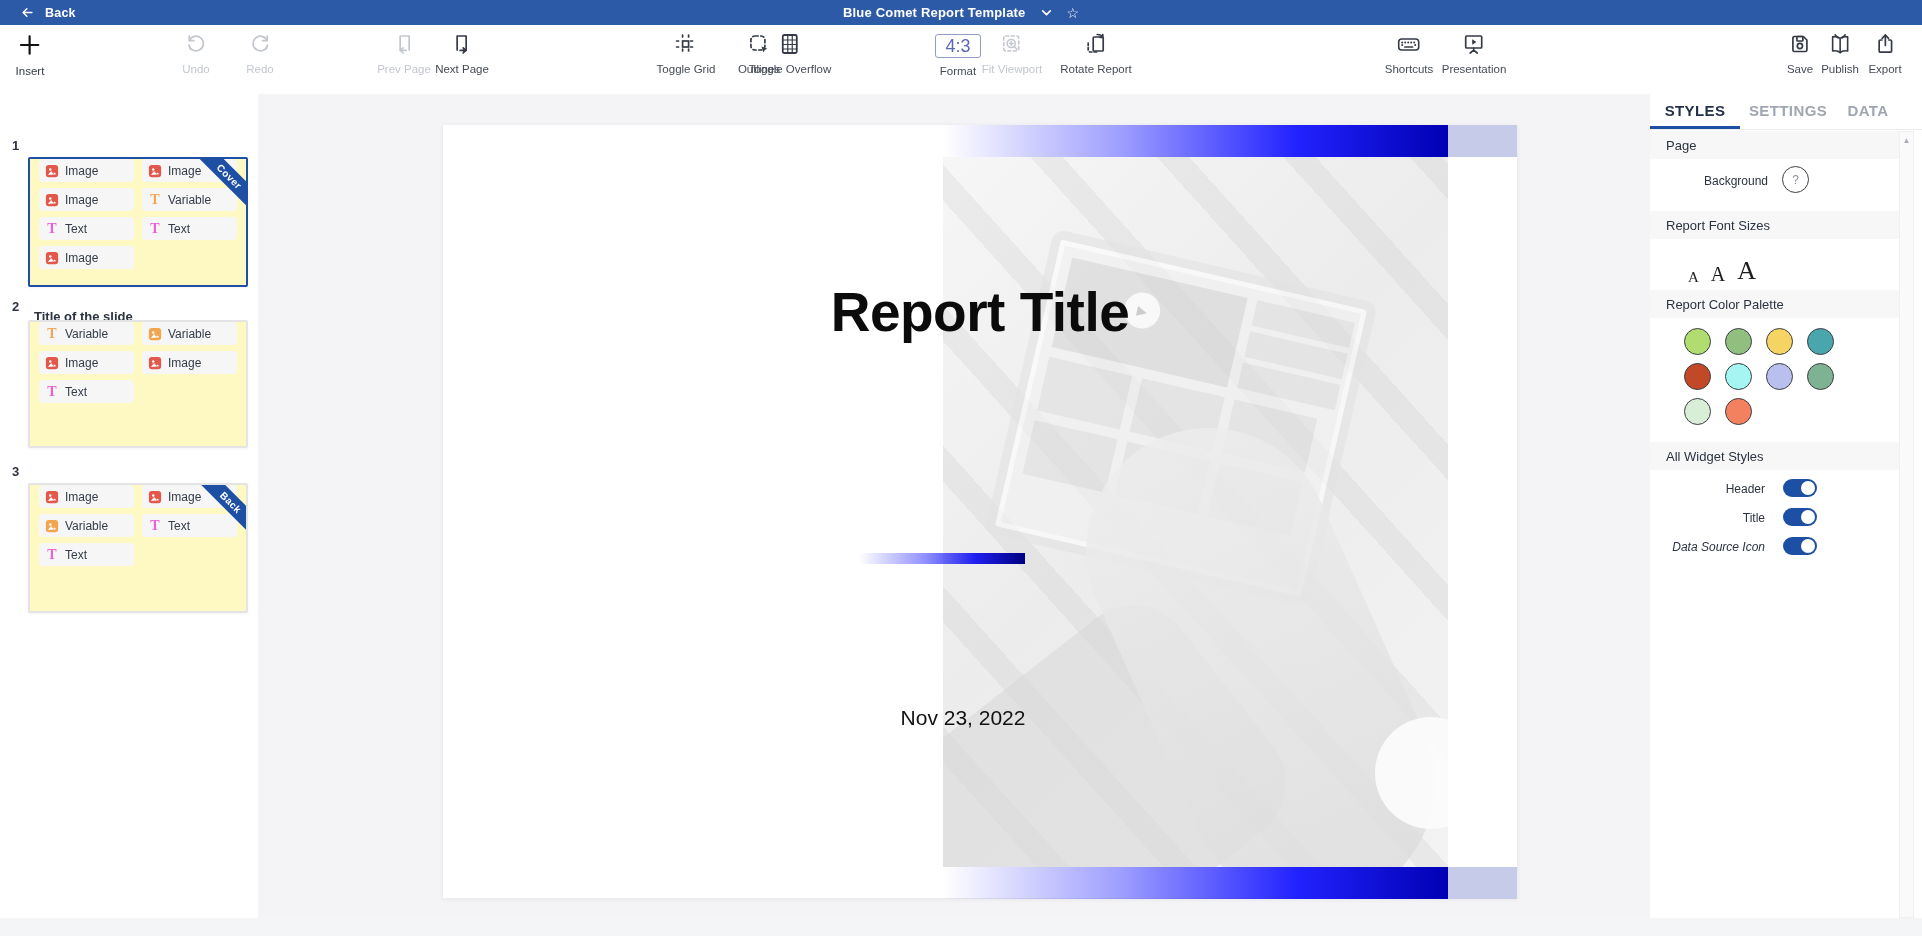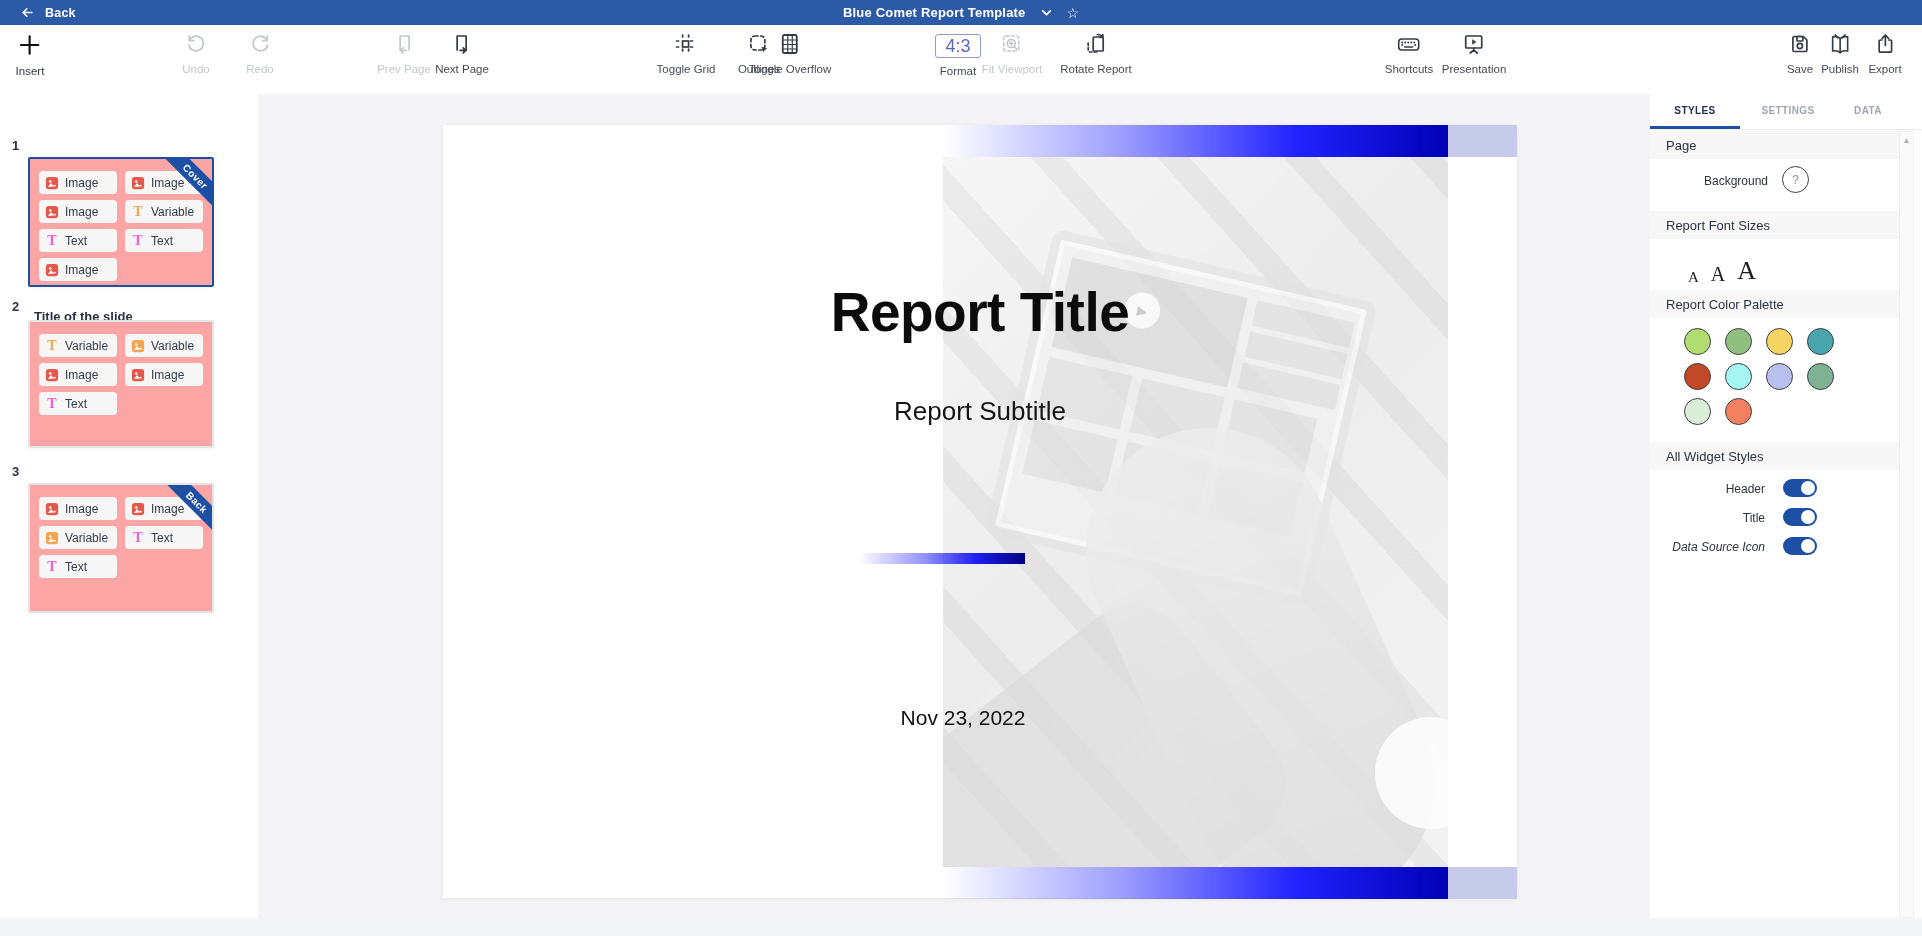--- a/index.html
+++ b/index.html
@@ -30,22 +30,22 @@
   .insert-item .lbl { color:#353b45; }
 
   
   .lsb { position:absolute; left:0; top:94px; width:258px; height:824px; background:#fff; }
   .lsb-tabs { display:flex; height:34px; border-bottom:1px solid #ececef; }
   .lsb-tab { width:129px; display:flex; align-items:center; justify-content:center; font-size:12.5px;
     font-weight:700; letter-spacing:.3px; color:#9aa0ab; cursor:pointer; border-bottom:4px solid transparent; }
   .lsb-tab.active { color:#25314a; border-bottom-color:#1d4fa5; }
   .pagenum { position:absolute; left:12px; font-size:13px; font-weight:700; color:#2b3340; }
   .pagetitle { position:absolute; left:34px; font-size:13px; font-weight:700; color:#2b3340; }
-  .pcard { position:absolute; left:28px; width:186px; background:#fca5a5; border:2px solid #e4e4e6;
-    border-radius:2px; box-shadow:0 1px 3px rgba(0,0,0,.05); padding:12px 9px; display:grid;
+  .pcard { position:absolute; left:28px; width:220px; background:#fef9c3; border:2px solid #e4e4e6;
+    border-radius:2px; box-shadow:0 1px 3px rgba(0,0,0,.05); padding:0 9px; display:grid;
     grid-template-columns:1fr 1fr; gap:6px 8px; align-content:start; overflow:hidden; cursor:pointer; }
   .pcard.selected { border-color:#1d4fa5; }
   .chip { height:23px; background:#f6f6f7; border-radius:4px; display:flex; align-items:center;
     gap:6px; padding:0 6px; overflow:hidden; }
   .chip .cl { font-size:12px; color:#333c48; }
   .ci { width:14px; height:14px; flex:0 0 14px; }
   .ti { font-family:"Liberation Serif","DejaVu Serif",serif; font-weight:700; font-size:14px;
     line-height:14px; width:14px; text-align:center; flex:0 0 14px; }
   .ti.pink { color:#ee5fd3; }
   .ti.orange { color:#f2a44f; }
@@ -87,21 +87,21 @@
   .midbar { position:absolute; left:416px; top:428px; width:166px; height:11px;
     background:linear-gradient(90deg, rgba(255,255,255,0) 0%, rgba(70,70,255,.6) 40%, #2020f0 70%, #000080 100%); }
   .dates { position:absolute; left:0; top:577px; width:1040px; text-align:center; font-size:21px;
     color:#111; line-height:31px; }
   .dates b { font-weight:700; }
   .dates span { margin:0 3px; }
 
   
   .rsb { position:absolute; left:1650px; top:94px; width:272px; height:824px; background:#fff; }
   .rsb-tabs { display:flex; height:36px; border-bottom:1px solid #ececef; padding-left:0; }
-  .rsb-tab { display:flex; align-items:center; justify-content:center; font-size:10px; font-weight:700;
+  .rsb-tab { display:flex; align-items:center; justify-content:center; font-size:15px; font-weight:700;
     letter-spacing:.4px; color:#a0a6b0; cursor:pointer; border-bottom:3px solid transparent; }
   .rsb-tab.t1 { width:90px; } .rsb-tab.t2 { width:96px; } .rsb-tab.t3 { width:64px; }
   .rsb-tab.active { color:#25314a; border-bottom-color:#1d4fa5; }
   .sect { position:absolute; left:0; width:249px; height:28px; background:#f7f7f8; display:flex;
     align-items:center; padding-left:16px; font-size:13px; color:#2b3340; }
   .rowlbl { font-size:12px; color:#2b3340; }
   .qcircle { position:absolute; width:27px; height:27px; border:1.5px solid #3c3f45; border-radius:50%;
     background:#fff; display:flex; align-items:center; justify-content:center; font-size:12px; color:#8a8f97;
     cursor:pointer; }
   .fsA { font-family:"Liberation Serif","DejaVu Serif",serif; color:#1c1c1c; cursor:pointer; }
@@ -460,21 +460,20 @@
           <div class="thumb" style="left:10px;top:177px;width:85px;height:55px;"></div>
           <div class="thumb" style="left:105px;top:177px;width:85px;height:55px;"></div>
           <div class="thumb" style="left:200px;top:177px;width:85px;height:55px;"></div>
         </div>
       </div>
       <div class="arm"></div>
       <div class="cup"></div>
     </div>
 
     <div class="rpt-title">Report Title</div>
-    <div class="rpt-sub">Report Subtitle</div>
     <div class="midbar"></div>
 
     <div class="dates">
       <div><span>Nov 23, 2022</span></div>
     </div>
 
     <div class="gbar bottom"></div>
     <div class="peri bottom"></div>
   </div>
 </div>

